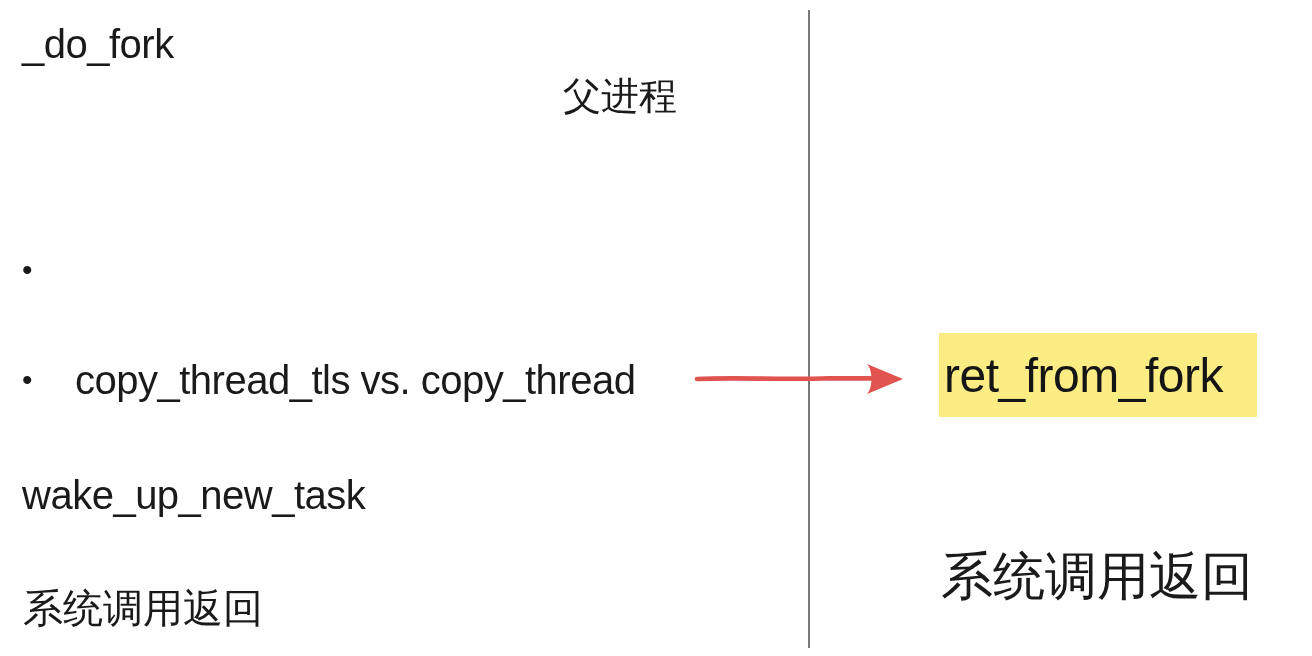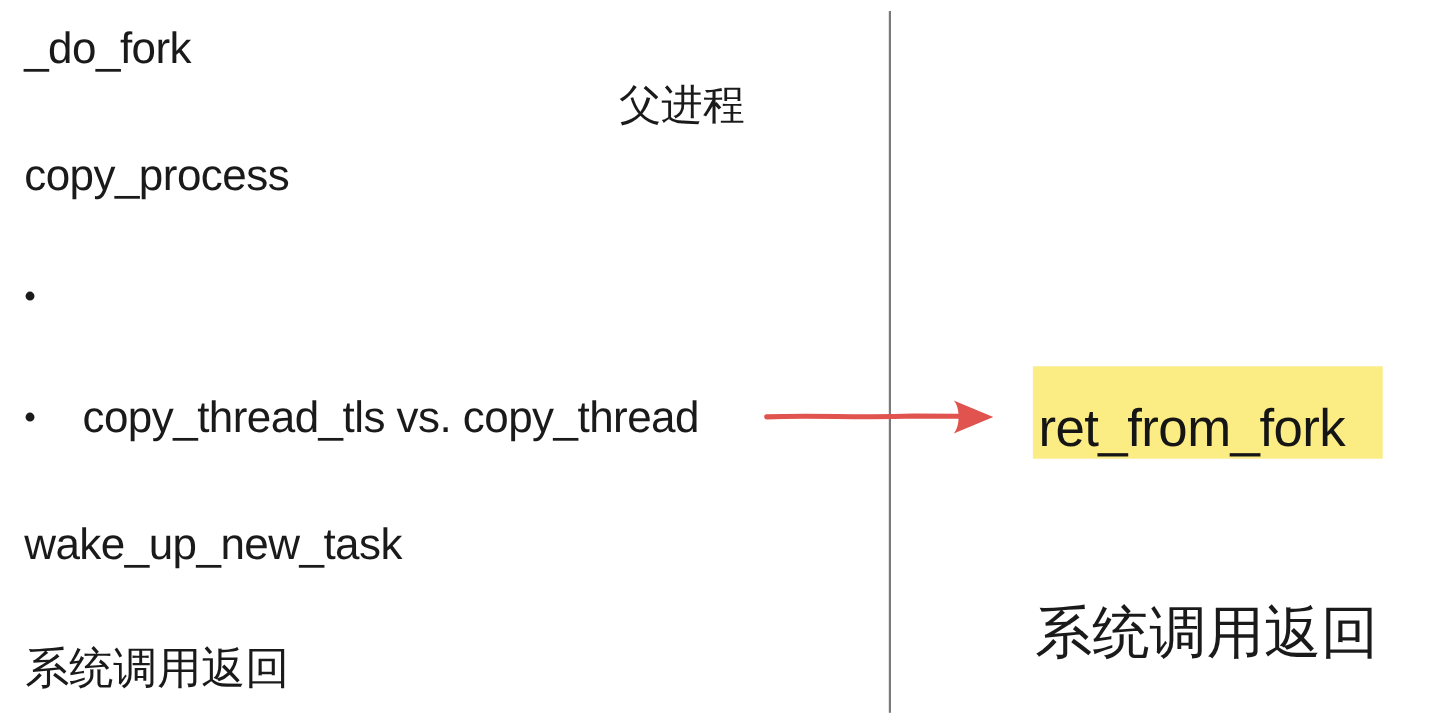--- a/index.html
+++ b/index.html
@@ -32,21 +32,21 @@
     line-height:56px;
     white-space:nowrap;
   }
   .divider{
     width:2px;
     background:var(--divider,#7a7a7a);
   }
   .highlight-box{
     background:var(--highlight-bg,#fbec84);
     display:flex;
-    align-items:flex-end;
+    align-items:center;
     padding-left:5px;
     box-sizing:border-box;
   }
   .highlight-text{
     font-size:48px;
     letter-spacing:-0.5px;
     white-space:nowrap;
     color:#151515;
   }
   .cjk-return-left{
@@ -61,21 +61,20 @@
   }
   svg{display:block;}
 </style>
 </head>
 <body>
 
 <div id="canvas">
 
   <div class="abs code-label" style="left:22px;top:20px">_do_fork</div>
 
-  <div class="abs code-label" style="left:22px;top:136px">copy_process</div>
 
   <div class="abs bullet-row" style="left:22px;top:246px">
     <span class="bullet-glyph">•</span>
   </div>
 
   <div class="abs bullet-row" style="left:22px;top:356px">
     <span class="bullet-glyph">•</span>
     <span class="code-label">copy_thread_tls vs. copy_thread</span>
   </div>
 

